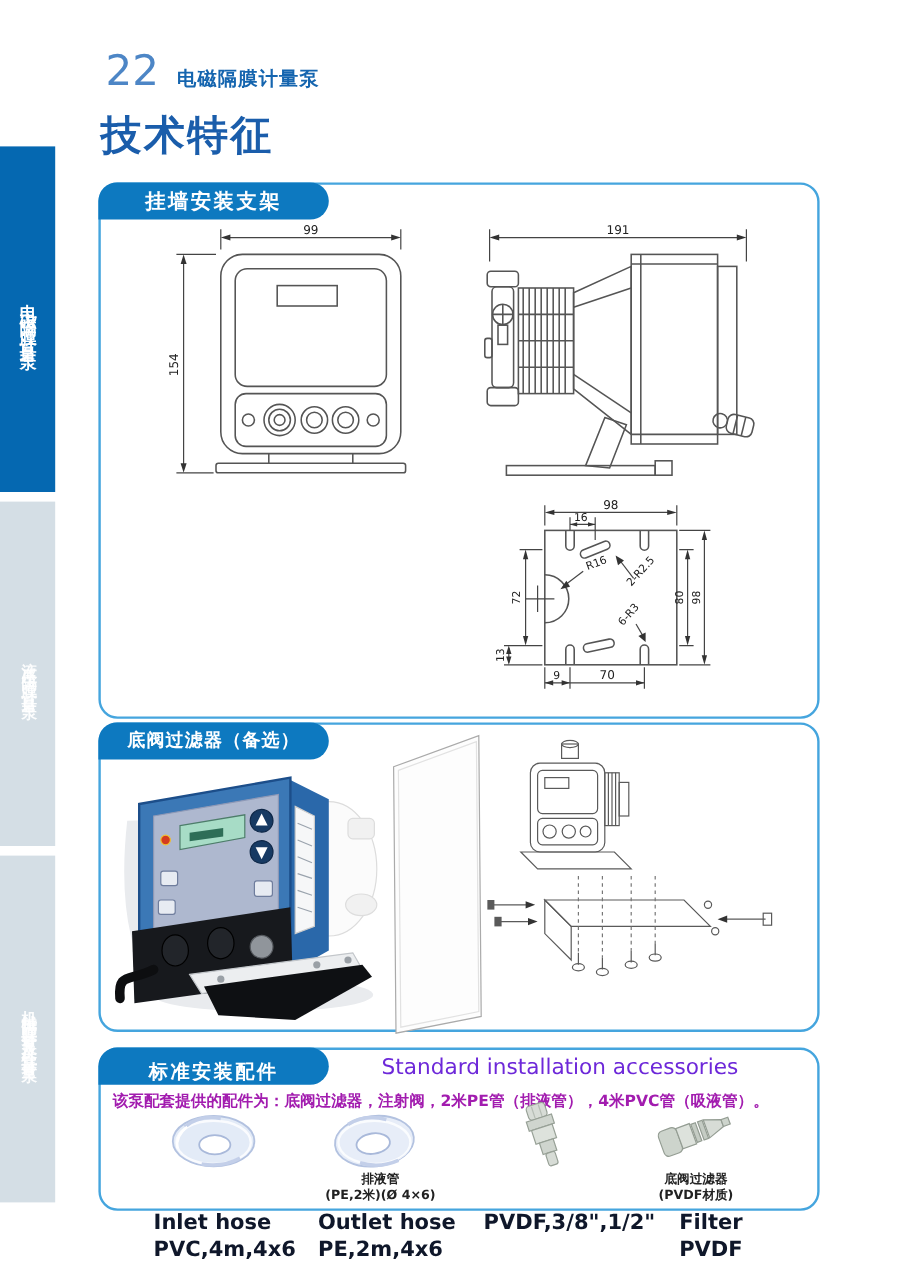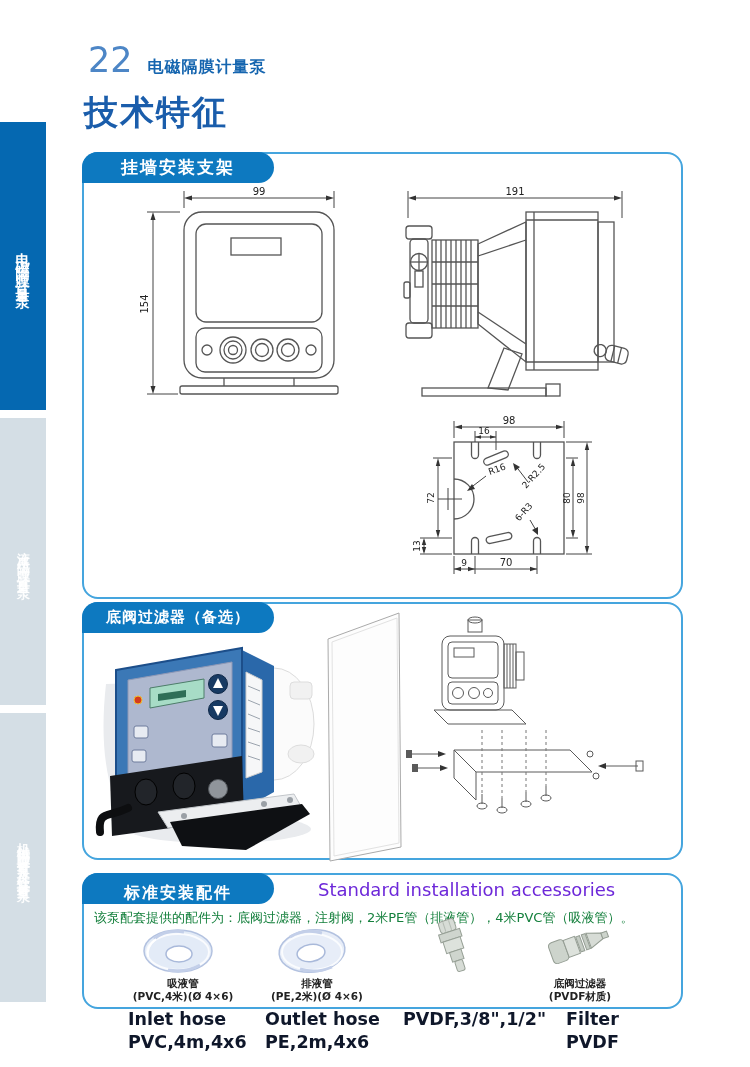--- a/index.html
+++ b/index.html
@@ -31,21 +31,21 @@
   #box3{top:873px;height:132px;}
   .pill{position:absolute;left:-2px;top:-2px;width:192px;height:31px;background:#0d79c0;
         border-radius:16px 16px 16px 0;color:#fff;display:flex;align-items:center;justify-content:center;
         font-weight:bold;}
   #box1 .pill{font-size:17px;letter-spacing:2px;}
   #box2 .pill{font-size:15px;letter-spacing:1px;}
   #box3 .pill{font-size:16px;letter-spacing:2px;align-items:flex-end;}
 
   .acc-title-en{position:absolute;left:198px;top:-1px;height:31px;line-height:31px;
                 font-size:18px;color:#6d28d9;white-space:nowrap;margin-left:36px;}
-  .acc-desc{position:absolute;left:10px;top:34px;font-size:13px;font-weight:400;color:#15803d;
+  .acc-desc{position:absolute;left:10px;top:34px;font-size:13px;font-weight:700;color:#a21caf;
             white-space:nowrap;}
   .acc-caption{position:absolute;top:102px;width:190px;text-align:center;font-size:10.5px;
                font-weight:bold;color:#222;line-height:13px;}
   .acc-en{position:absolute;top:1008px;font-size:17.5px;line-height:23px;color:#0f172a;font-weight:600;}
 
   
   .s{stroke:#555;fill:none;stroke-width:1.3px;}
   .sd{stroke:#444;fill:none;stroke-width:1px;}
   .ar{fill:#333;stroke:none;}
   .dt{font-size:10px;fill:#222;}
@@ -372,24 +372,20 @@
     <g transform="rotate(-20 32 25)">
       <rect x="2" y="12" width="16" height="22" rx="4" fill="#cdd4cc" stroke="#949d93"></rect>
       <rect x="18" y="14" width="12" height="18" fill="#dde2dc" stroke="#949d93"></rect>
       <rect x="31" y="15" width="4" height="16" fill="#c5ccc4" stroke="#949d93"></rect>
       <rect x="37" y="15" width="4" height="16" fill="#c5ccc4" stroke="#949d93"></rect>
       <polygon points="42,15 56,20 56,26 42,31" fill="#d7dcd6" stroke="#949d93"></polygon>
       <rect x="56" y="20" width="6" height="6" fill="#cdd4cc" stroke="#949d93"></rect>
     </g>
   </svg>
 
-  <div class="acc-caption" style="left:4px;">
-    <div>吸液管</div>
-    <div>(PVC,4米)(Ø 4×6)</div>
-  </div>
   <div class="acc-caption" style="left:138px;">
     <div>排液管</div>
     <div>(PE,2米)(Ø 4×6)</div>
   </div>
   <div class="acc-caption" style="left:401px;">
     <div>底阀过滤器</div>
     <div>(PVDF材质)</div>
   </div>
 </div>
 

